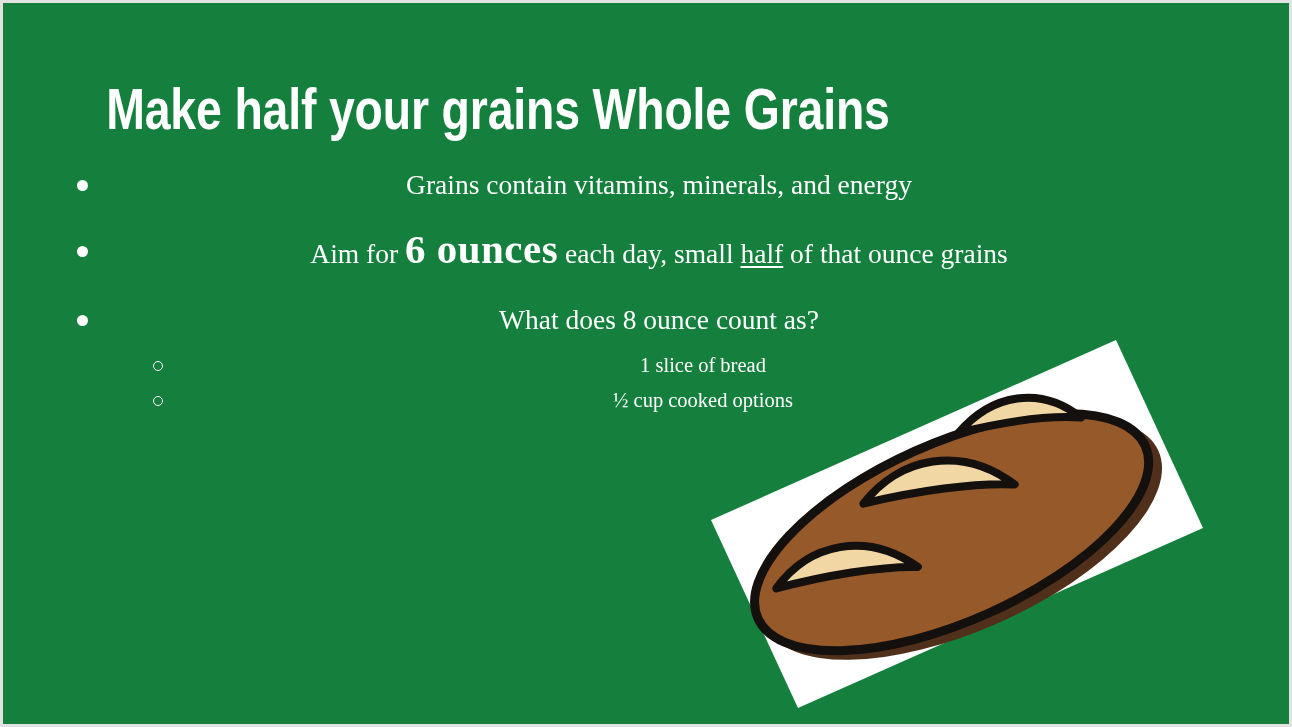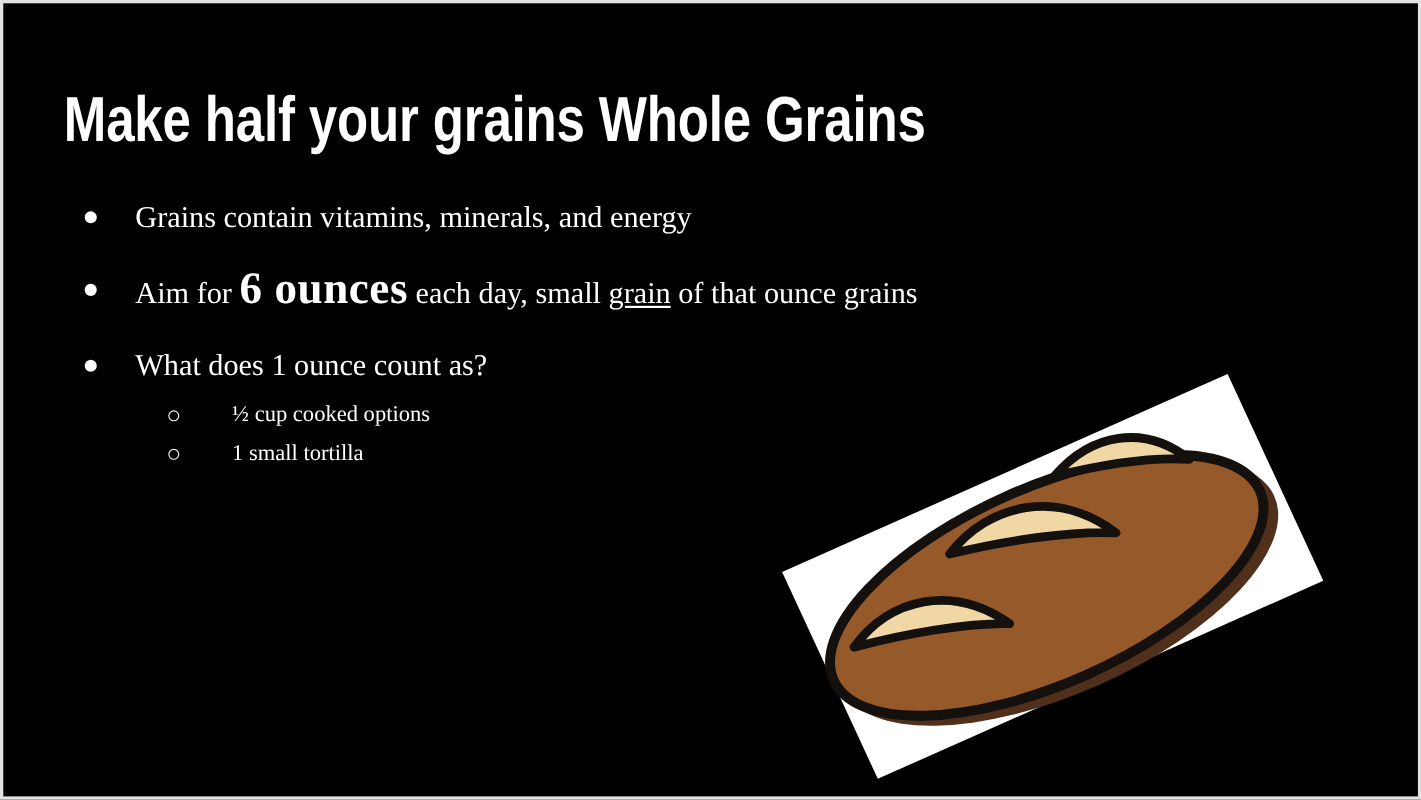--- a/index.html
+++ b/index.html
@@ -13,23 +13,24 @@
     height: 727px;
     overflow: hidden;
     font-family: "Liberation Serif", "DejaVu Serif", serif;
   }
 
   #slide {
     position: relative;
     width: 1292px;
     height: 727px;
     box-sizing: border-box;
-    background: #000000;
+    background: #15803d;
     border: 3px solid #e2e2e2;
     overflow: hidden;
+    text-align: center;
   }
 
   
   #slide-title {
     position: absolute;
     left: 55px;
     top: 74px;
     width: 1100px;
     color: #ffffff;
     font-family: "Liberation Sans Narrow", "Liberation Sans", "DejaVu Sans", sans-serif;
@@ -39,21 +40,21 @@
     letter-spacing: -0.2px;
     transform: scaleX(0.80);
     transform-origin: left top;
     white-space: nowrap;
   }
 
   
   #body-list {
     position: absolute;
     left: 62px;
-    top: 172px;
+    top: 160px;
     width: 1130px;
     color: #ffffff;
   }
 
   .bullet-row {
     position: relative;
     display: block;
     padding-left: 58px;
     font-size: 27.5px;
     line-height: 44px;
@@ -130,36 +131,36 @@
   <div id="body-list">
 
     <div class="bullet-row">
       <span class="dot"></span>
       <span class="bullet-text">Grains contain vitamins, minerals, and energy</span>
     </div>
 
 
     <div class="bullet-row gap-before">
       <span class="dot"></span>
-      <span class="bullet-text"><span>Aim for </span><span class="big-amount">6 ounces</span><span> each day, small </span><span class="underline">grain</span><span> of that ounce grains</span></span>
+      <span class="bullet-text"><span>Aim for </span><span class="big-amount">6 ounces</span><span> each day, small </span><span class="underline">half</span><span> of that ounce grains</span></span>
     </div>
 
     <div class="bullet-row gap-before">
       <span class="dot"></span>
-      <span class="bullet-text">What does 1 ounce count as?</span>
+      <span class="bullet-text">What does 8 ounce count as?</span>
     </div>
 
     <div id="sub-list">
       <div class="sub-row">
         <span class="ring"></span>
-        <span>½ cup cooked options</span>
+        <span>1 slice of bread</span>
       </div>
       <div class="sub-row">
         <span class="ring"></span>
-        <span>1 small tortilla</span>
+        <span>½ cup cooked options</span>
       </div>
     </div>
 
   </div>
 
   <div id="bread-image">
     <svg viewBox="0 0 520 395" xmlns="http://www.w3.org/2000/svg">
 
       <polygon points="14,188 419,8 506,196 101,376" fill="#FFFFFF"></polygon>
 

